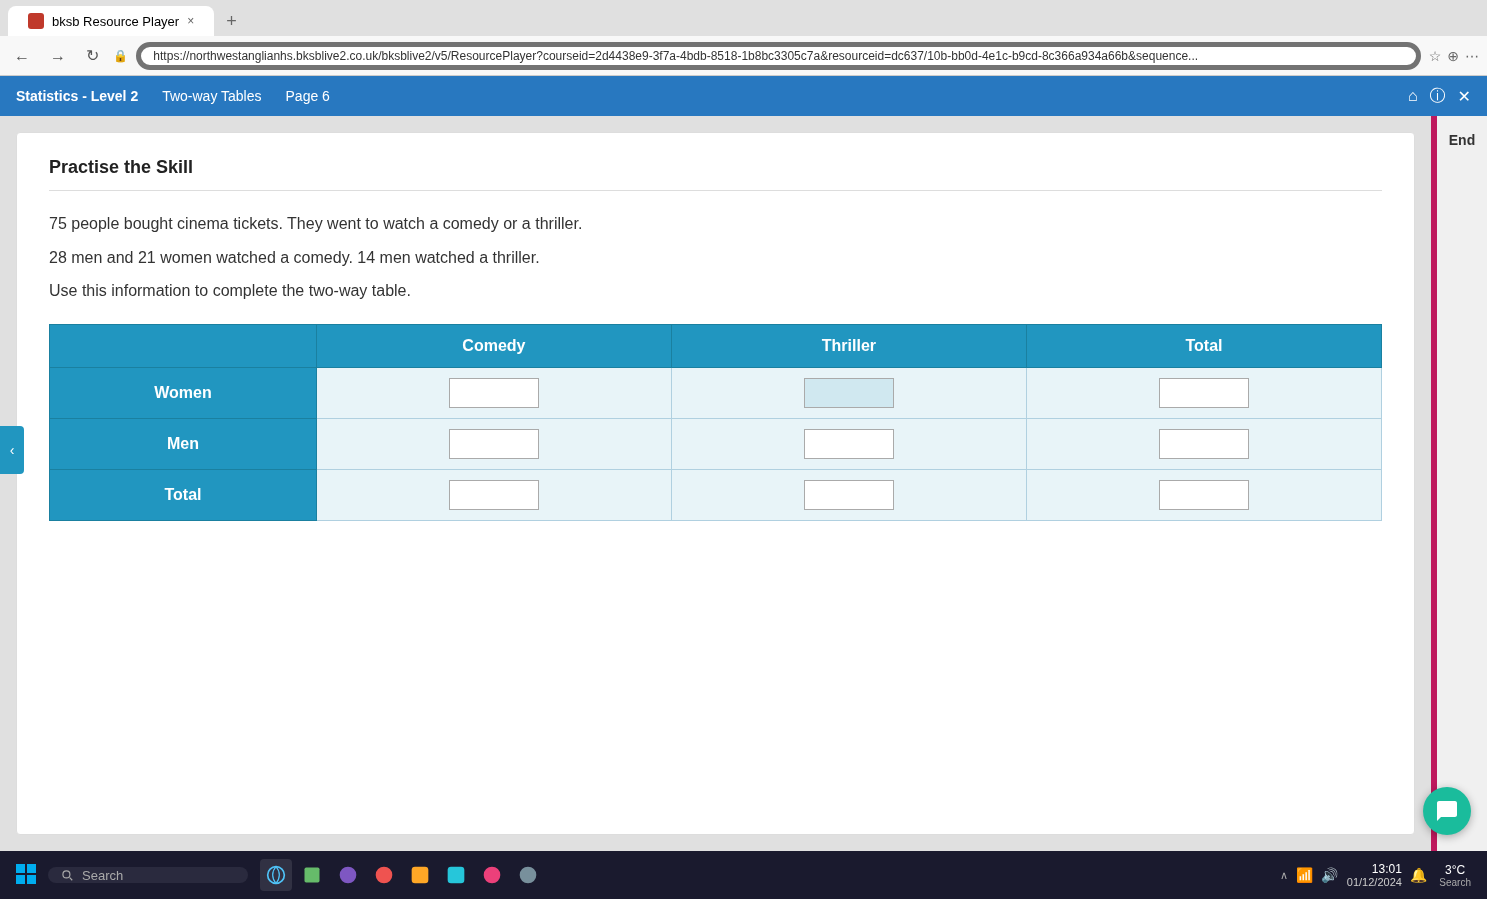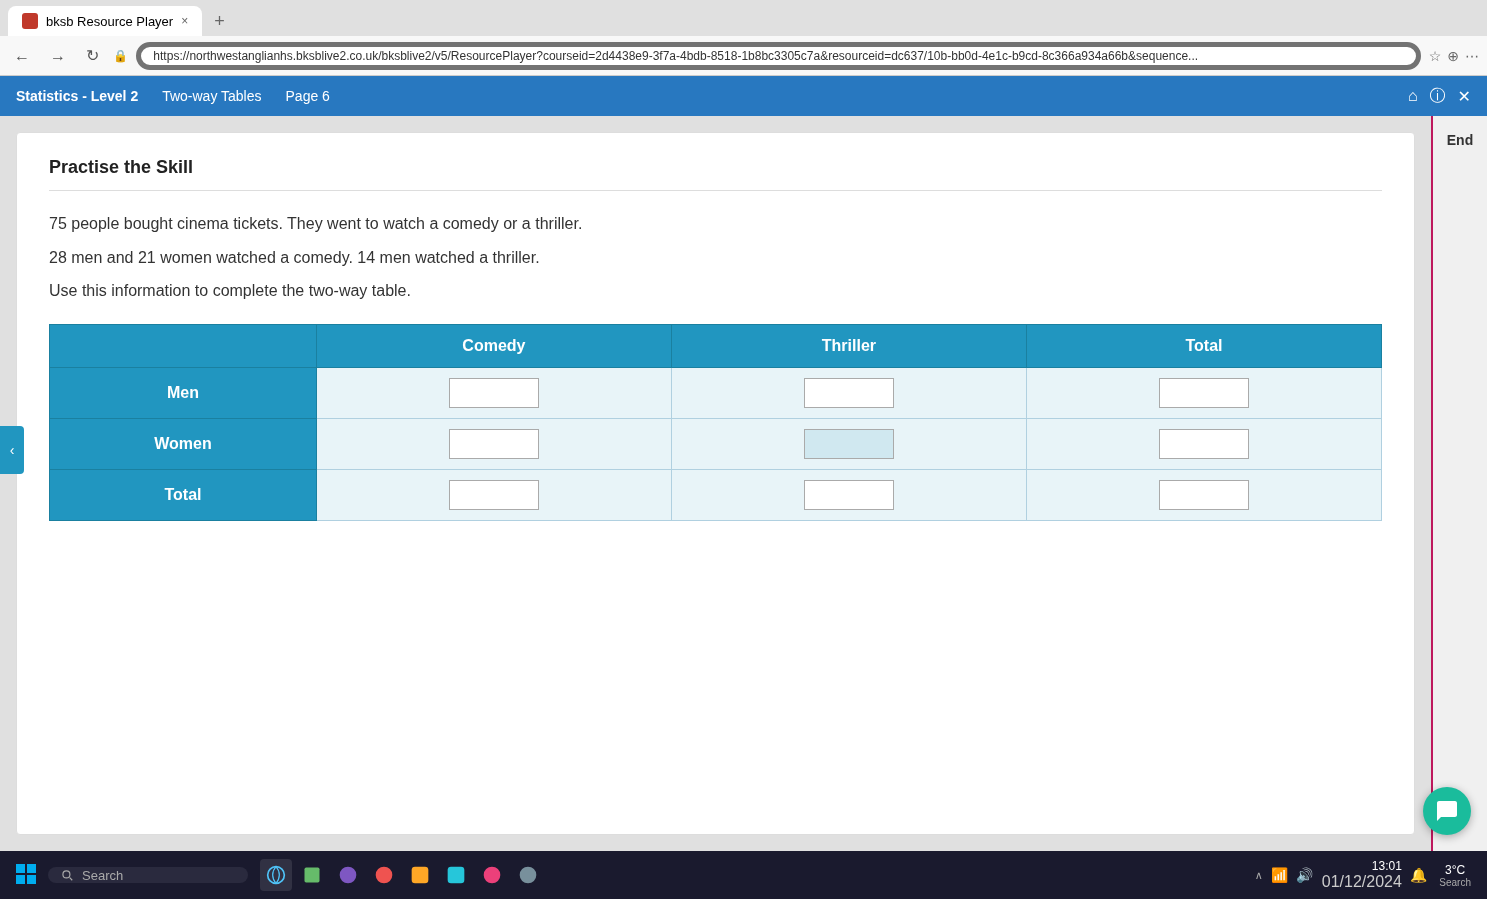--- a/index.html
+++ b/index.html
@@ -1,18 +1,18 @@
 <!DOCTYPE html>
 <html><head>
   <meta charset="utf-8">
   <style>
     * { margin: 0; padding: 0; box-sizing: border-box; }
     body { font-family: Arial, sans-serif; background: #d0d0d0; width: 1487px; height: 899px; overflow: hidden; }
     .tab-bar { display: flex; align-items: center; background: #e0e0e0; padding: 6px 8px 0 8px; height: 36px; gap: 4px; }
-    .tab { background: white; border-radius: 8px 8px 0 0; padding: 6px 14px; font-size: 13px; display: flex; align-items: center; gap: 8px; height: 30px; }
+    .tab { background: white; border-radius: 8px 8px 0 0; padding: 6px 20px; font-size: 13px; display: flex; align-items: center; gap: 8px; height: 30px; }
     .tab-close { color: #666; font-size: 12px; cursor: pointer; }
     .tab-new { background: none; border: none; font-size: 18px; color: #666; cursor: pointer; padding: 0 8px; }
 
     .address-bar { display: flex; align-items: center; background: #f8f8f8; padding: 4px 8px; height: 40px; gap: 8px; border-bottom: 1px solid #ccc; }
     .nav-btn { background: none; border: none; color: #555; font-size: 16px; cursor: pointer; padding: 2px 6px; }
     .address-input { flex: 1; border: 5px solid #737373; border-radius: 20px; padding: 4px 12px; font-size: 12px; color: #333; background: white; height: 28px; }
     .addr-icons { display: flex; gap: 6px; color: #666; font-size: 14px; }
 
     
     .app-header { background: #2878c0; color: white; padding: 0 16px; height: 40px; display: flex; align-items: center; gap: 24px; }
@@ -94,38 +94,38 @@
       <thead>
         <tr>
           <th style="background:#2196c0;"></th>
           <th>Comedy</th>
           <th>Thriller</th>
           <th>Total</th>
         </tr>
       </thead>
       <tbody>
         <tr>
+          <td class="row-header">Women</td>
+          <td class="data-cell">
+            <input class="answer-input" type="text" style="">
+          </td>
+          <td class="data-cell">
+            <input class="answer-input" type="text" style="background: rgb(208, 232, 240);">
+          </td>
+          <td class="data-cell">
+            <input class="answer-input" type="text" style="">
+          </td>
+        </tr>
+        <tr>
           <td class="row-header">Men</td>
           <td class="data-cell">
             <input class="answer-input" type="text" style="">
           </td>
           <td class="data-cell">
             <input class="answer-input" type="text" style="">
-          </td>
-          <td class="data-cell">
-            <input class="answer-input" type="text" style="">
-          </td>
-        </tr>
-        <tr>
-          <td class="row-header">Women</td>
-          <td class="data-cell">
-            <input class="answer-input" type="text" style="">
-          </td>
-          <td class="data-cell">
-            <input class="answer-input" type="text" style="background: rgb(208, 232, 240);">
           </td>
           <td class="data-cell">
             <input class="answer-input" type="text" style="">
           </td>
         </tr>
         <tr>
           <td class="row-header">Total</td>
           <td class="data-cell">
             <input class="answer-input" type="text" style="">
           </td>
@@ -133,21 +133,21 @@
             <input class="answer-input" type="text" style="">
           </td>
           <td class="data-cell">
             <input class="answer-input" type="text" style="">
           </td>
         </tr>
       </tbody>
     </table>
   </div>
 
-  <div style="width:56px; background:#f0f0f0; display:flex; align-items:flex-start; justify-content:center; padding-top:16px; border-left:2px solid #be185d;">
+  <div style="width:56px; background:#f0f0f0; display:flex; align-items:flex-start; justify-content:center; padding-top:16px; border-left:6px solid #be185d;">
     <span style="color:#333; font-size:14px; font-weight:bold;">End</span>
   </div>
 </div>
 
 <div class="left-arrow">‹</div>
 
 <button class="float-btn">
   <svg width="24" height="24" viewBox="0 0 24 24" fill="white">
     <path d="M20 2H4c-1.1 0-2 .9-2 2v18l4-4h14c1.1 0 2-.9 2-2V4c0-1.1-.9-2-2-2z"></path>
   </svg>
@@ -214,21 +214,21 @@
         </svg>
     </div>
   </div>
 
   <div class="system-tray">
     <span style="font-size:11px;color:#aaa;">∧</span>
     <span style="font-size:14px;">📶</span>
     <span style="font-size:14px;">🔊</span>
     <div style="text-align:right;">
       <div style="font-size:12px;color:white;">13:01</div>
-      <div style="font-size:16px;color:#ccc;">01/12/2024</div>
+      <div style="font-size:11px;color:#ccc;">01/12/2024</div>
     </div>
     <span style="font-size:14px;">🔔</span>
   </div>
 
   <div style="color:white; font-size:12px; margin-right:8px; text-align:center; padding-left:8px;">
     <div>3°C</div>
     <div style="font-size:10px;color:#aaa;">Search</div>
   </div>
 </div>
 

